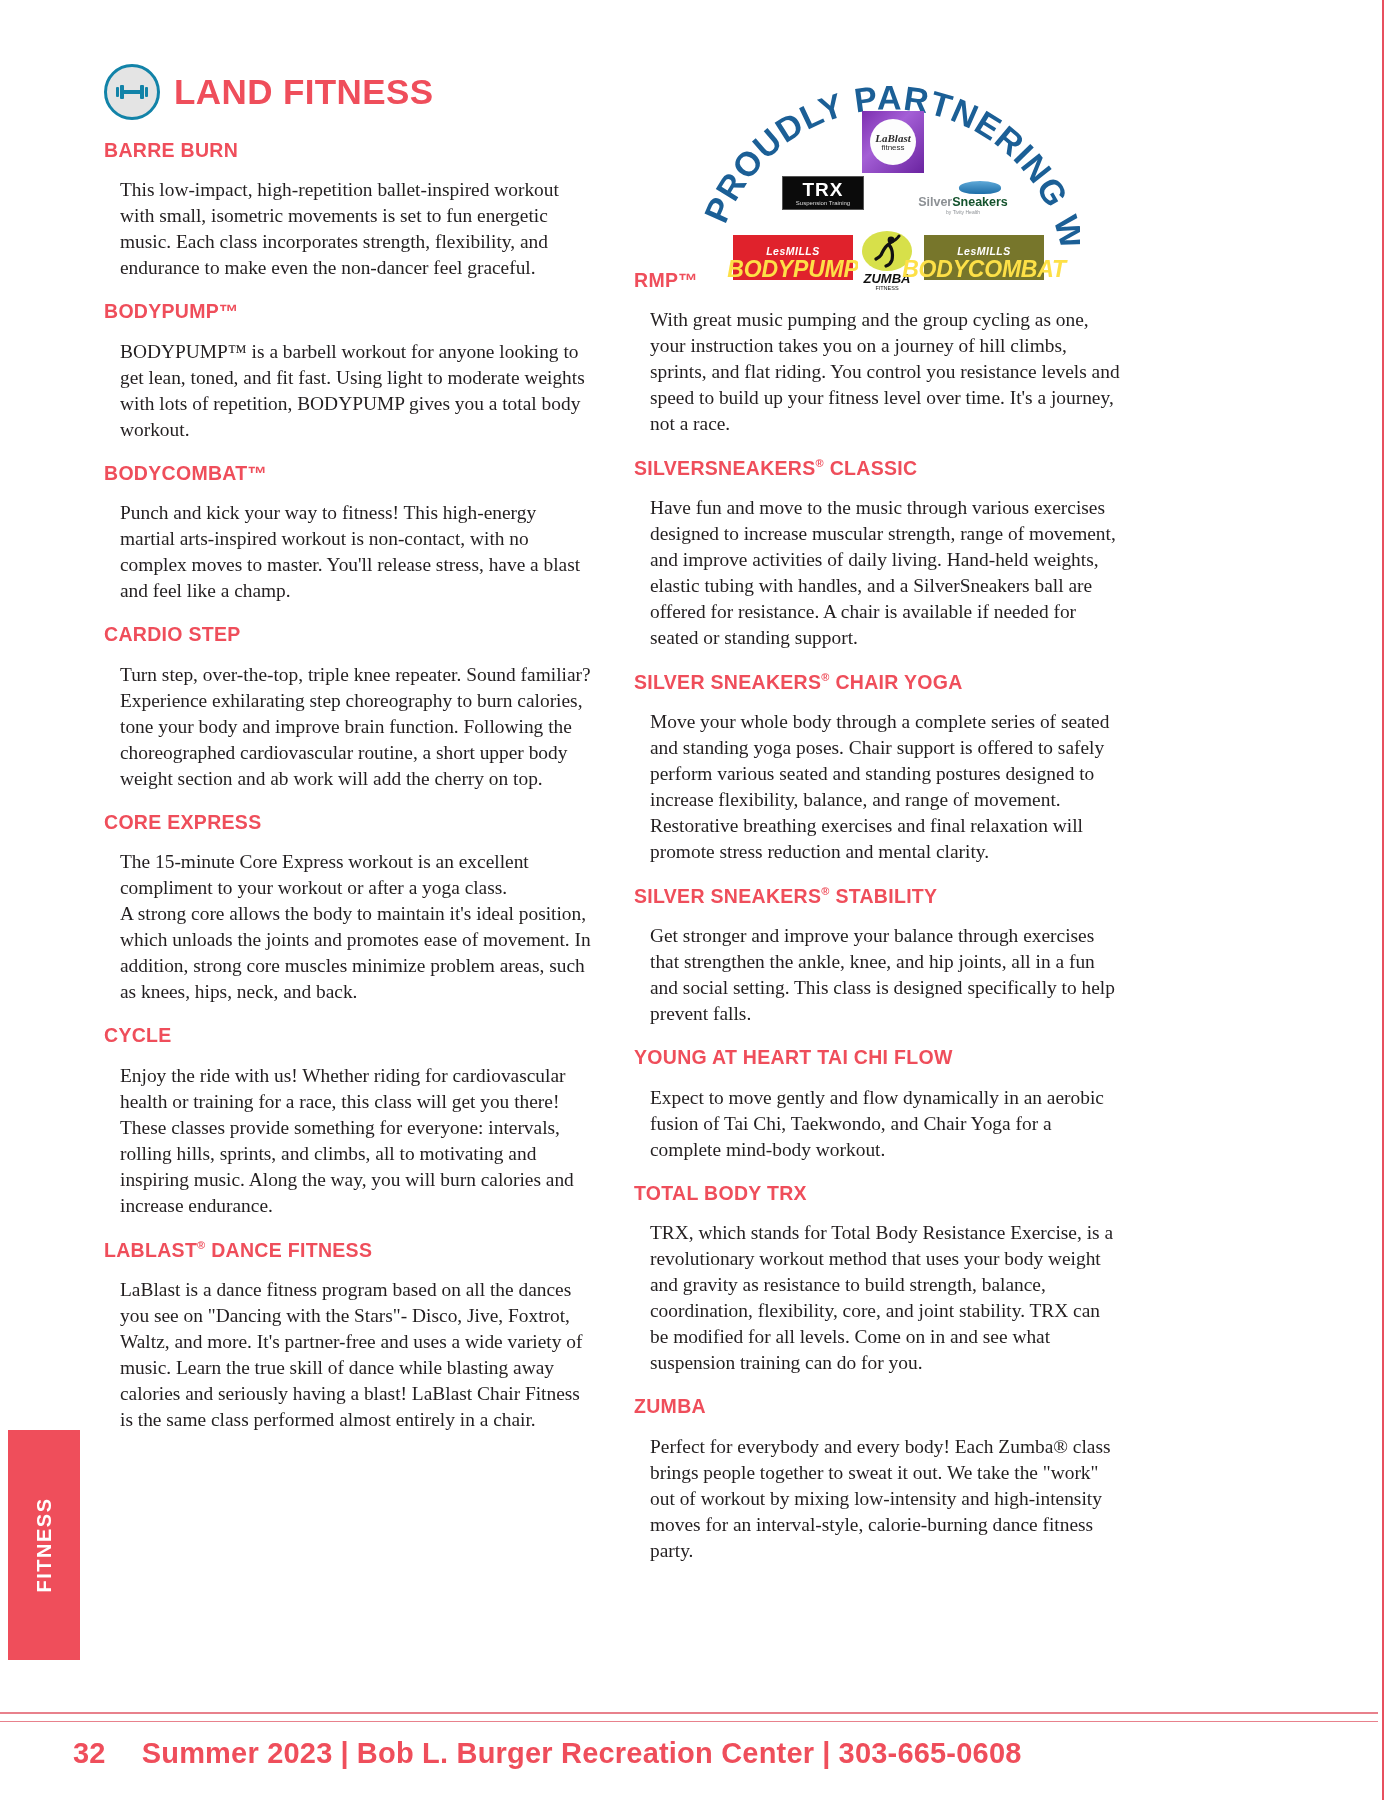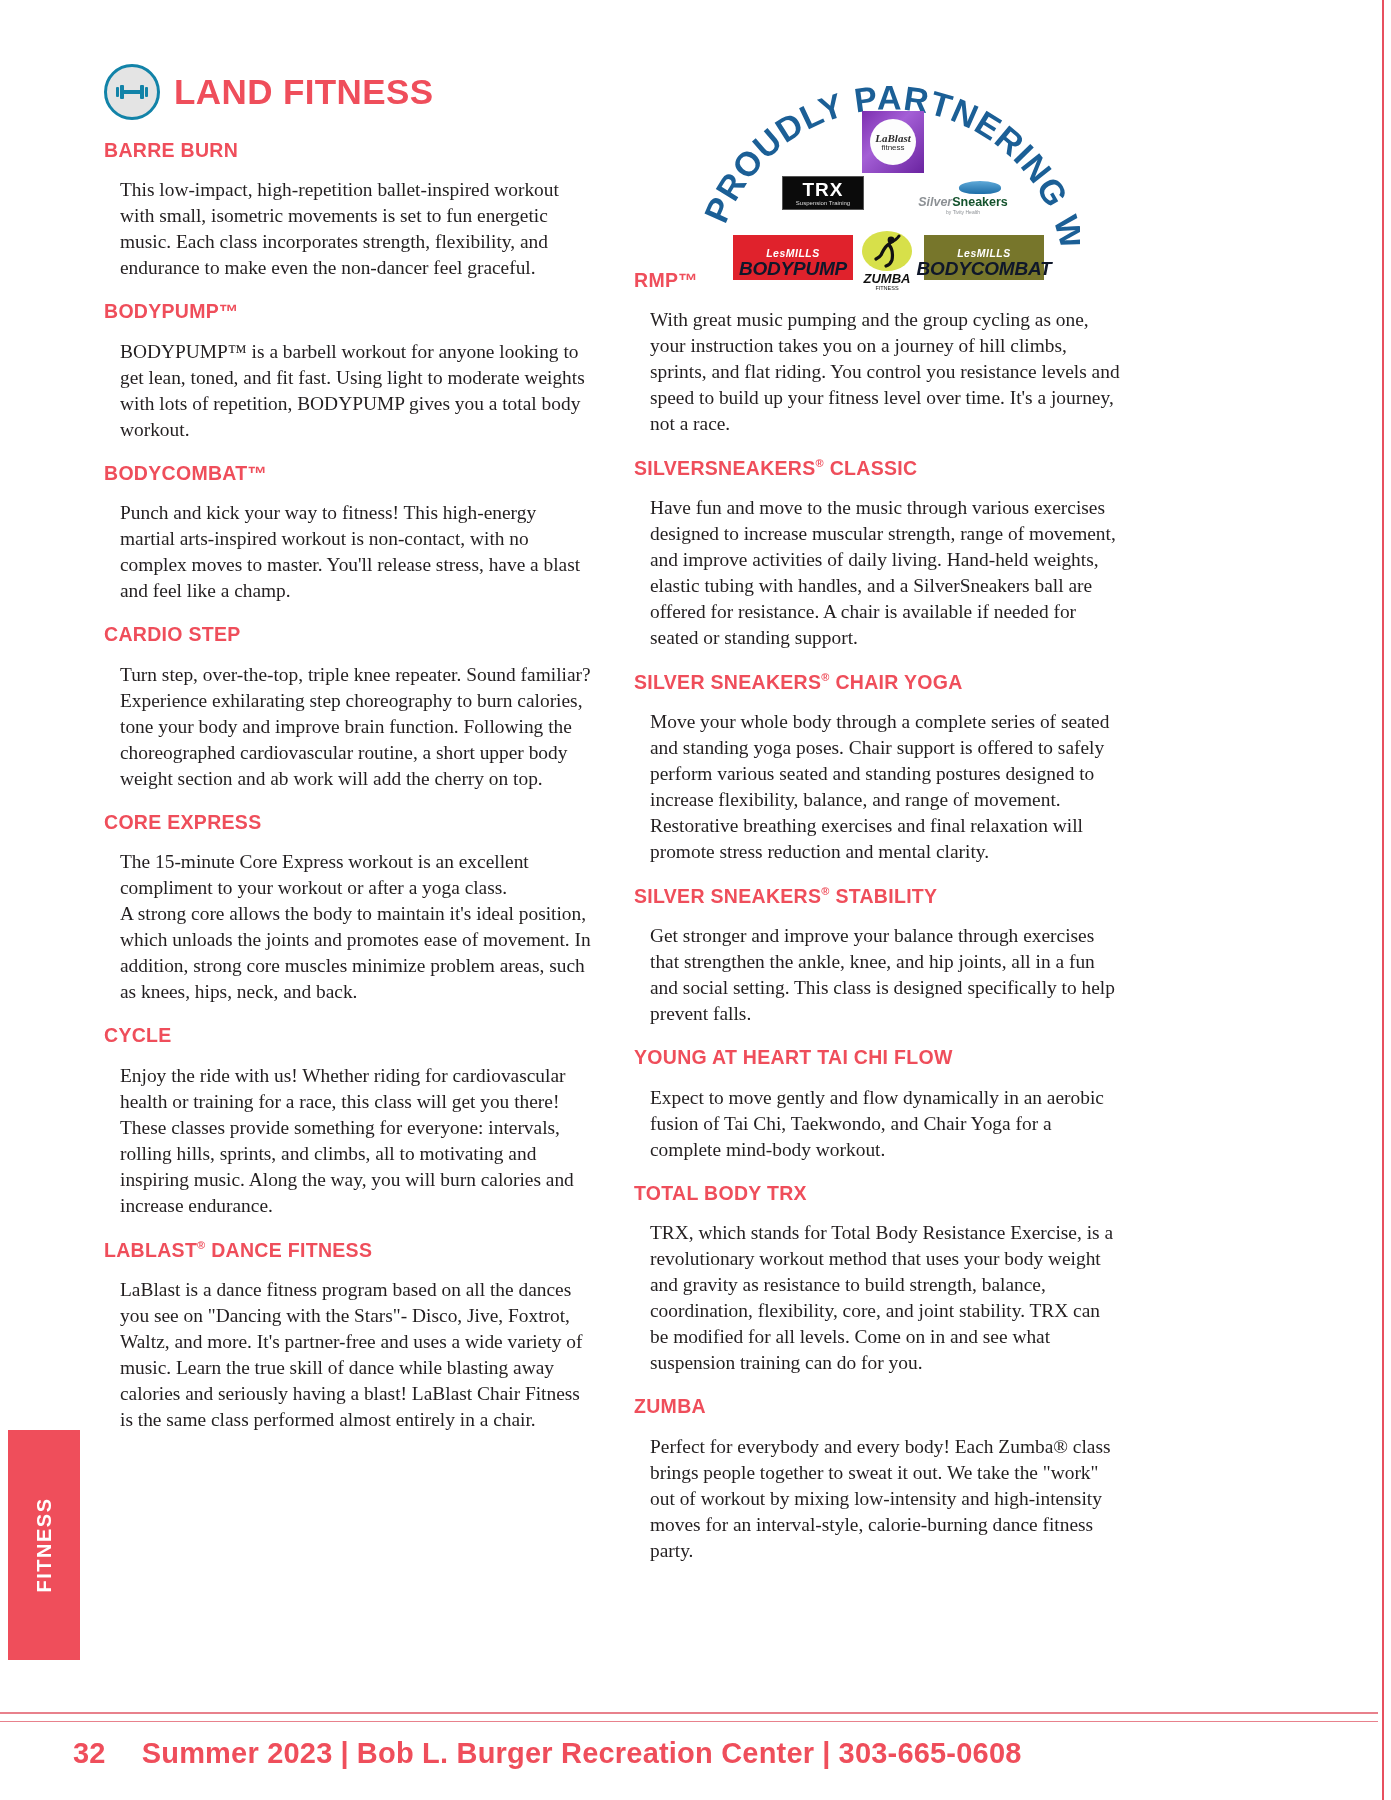--- a/index.html
+++ b/index.html
@@ -172,21 +172,21 @@
     background: linear-gradient(180deg,#5fa9d8 0%,#1d6ea8 100%);
     margin-bottom: 2px;
     align-self: flex-end;
     margin-right: 10px;
   }
   .ss-text {
     font-family: "Liberation Sans", sans-serif;
     font-weight: bold; font-size: 12.5px;
     line-height: 1;
   }
-  .ss-text .s1 { color: #8d9195; font-style: italic; }
+  .ss-text .s1 { color: #8d9195; }
   .ss-text .s2 { color: #14532d; }
   .ss-sub {
     font-family: "Liberation Sans", sans-serif;
     font-size: 5px; color: #8d9195; margin-top: 1px;
   }
 
   .logo-bodypump {
     left: 33px; top: 217px;
     width: 120px; height: 45px;
     background: #e0222c;
@@ -202,21 +202,21 @@
   }
   .lm-small {
     font-family: "Liberation Sans", sans-serif;
     font-style: italic; font-weight: bold;
     font-size: 10.5px; color: #ffffff;
     letter-spacing: 0.5px; line-height: 1; margin-top: 12px;
   }
   .lm-big {
     font-family: "Liberation Sans", sans-serif;
     font-style: italic; font-weight: bold;
-    font-size: 19px; color: #0f172a;
+    font-size: 23px; color: #fde047;
     letter-spacing: -0.2px; line-height: 1.05;
   }
 
   .logo-zumba {
     left: 158px; top: 211px;
     width: 58px; height: 62px;
     background: #ffffff;
     display: flex; flex-direction: column;
     align-items: center; justify-content: flex-start;
     padding-top: 2px;

